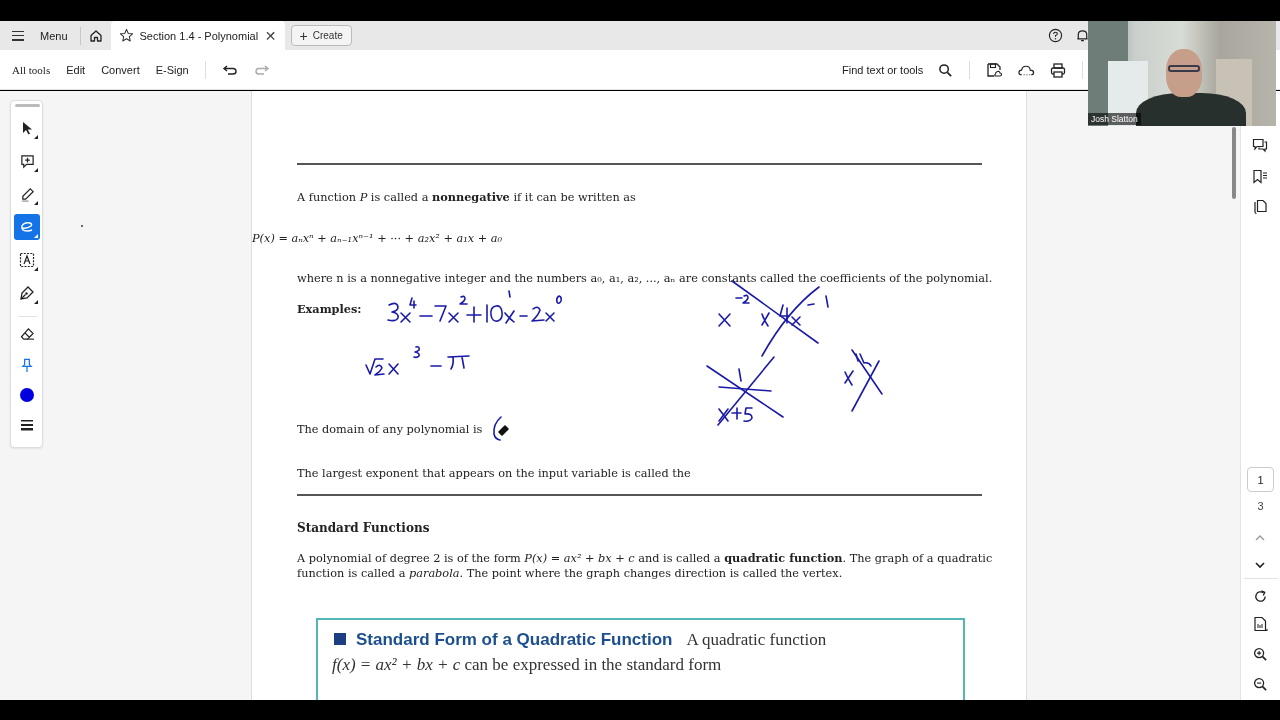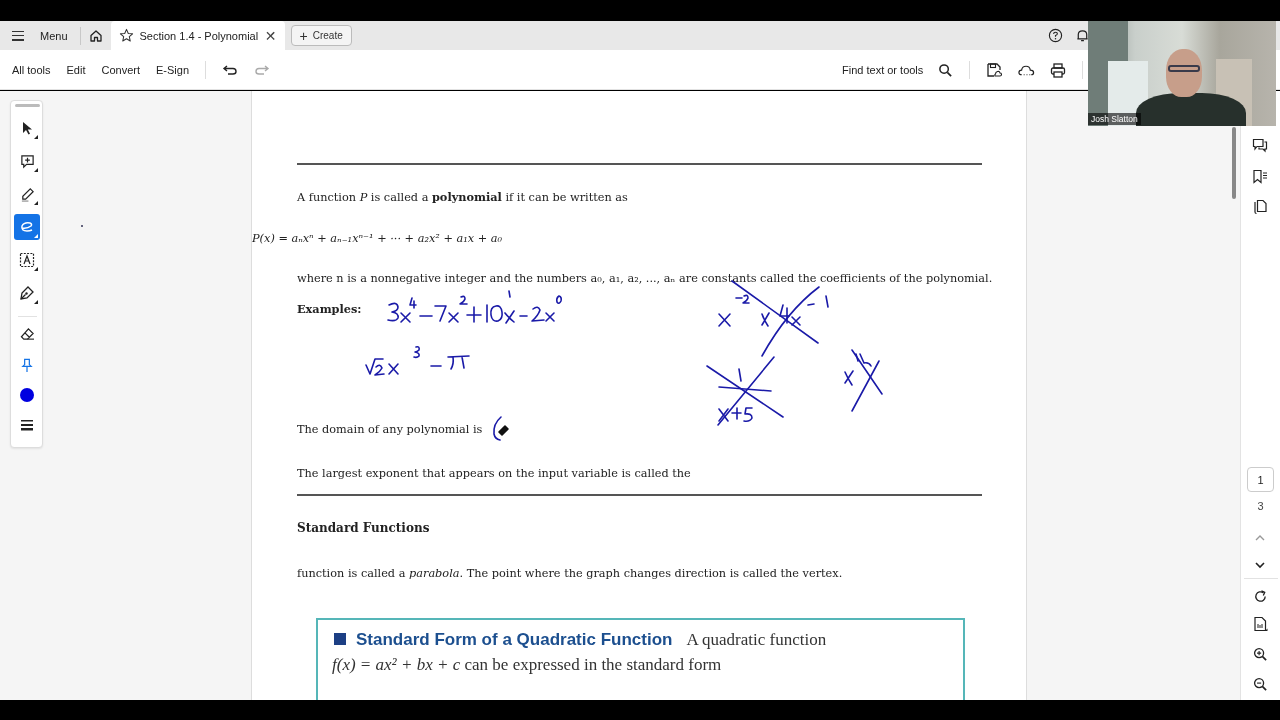--- a/index.html
+++ b/index.html
@@ -19,21 +19,21 @@
   .tab { display: flex; align-items: center; background: #fff; height: 29px; padding: 0 8px; gap: 6px; width: 174px; border-radius: 4px 4px 0 0; }
   .tab-title { font-size: 11px; color: #222; white-space: nowrap; overflow: hidden; flex: 1; }
   .tab-close { font-size: 14px; color: #444; }
   .create-btn { margin-left: 6px; height: 21px; border: 1px solid #bbb; border-radius: 4px; display: flex; align-items: center; gap: 5px; padding: 0 8px; font-size: 10px; background: #f4f4f4; color: #333; }
   .create-btn b { font-size: 14px; font-weight: normal; }
   .tabbar-right { position: absolute; right: 190px; top: 0; height: 29px; display: flex; align-items: center; gap: 12px; }
 
   
   .toolbar { position: absolute; left: 0; top: 50px; width: 1280px; height: 40px; background: #fff; border-bottom: 1px solid #e2e2e2; display: flex; align-items: center; }
   .tb-item { font-size: 11px; color: #222; padding: 0 8px; }
-  .tb-item:first-child { padding-left: 12px; }
+  .tb-item:first-child { padding-left: 12px; font-family: Liberation Serif, serif; }
   .tb-sep { width: 1px; height: 18px; background: #ddd; margin: 0 8px; }
   .tb-icon { width: 22px; height: 22px; display: flex; align-items: center; justify-content: center; margin: 0 5px; }
   .tb-right { position: absolute; left: 842px; top: 0; height: 40px; display: flex; align-items: center; }
   .find { font-size: 11px; color: #222; margin-right: 6px; }
 
   
   .workspace { position: absolute; left: 0; top: 91px; width: 1240px; height: 609px; background: #f5f5f5; }
   .left-tools { position: absolute; left: 10px; top: 100px; width: 33px; height: 348px; background: #fff; border: 1px solid #ddd; border-radius: 4px; box-shadow: 0 1px 2px rgba(0,0,0,0.08); }
   .lt-grip { position: absolute; left: 4px; top: 3px; width: 25px; height: 3px; background: #bbb; border-radius: 2px; }
   .lt { position: absolute; left: 3px; width: 26px; height: 26px; display: flex; align-items: center; justify-content: center; border-radius: 3px; }
@@ -246,37 +246,40 @@
         <rect x="1" y="9" width="12" height="2.5" fill="#222"></rect>
       </svg>
   </div>
 </div>
 <div class="dot-mark"></div>
 
 <div class="page">
   <div class="rule" style="top:72px"></div>
 
   <div class="para" style="top:99px">
-    <span>A function </span><i>P</i><span> is called a </span><b>polynomial</b><span> if it can be written as</span>
+    <span>A function </span><i>P</i><span> is called a </span><b>nonnegative</b><span> if it can be written as</span>
   </div>
 
   <div class="formula">P(x) = aₙxⁿ + aₙ₋₁xⁿ⁻¹ + ··· + a₂x² + a₁x + a₀</div>
 
   <div class="para" style="top:180px">where n is a nonnegative integer and the numbers a₀, a₁, a₂, ..., aₙ are constants called the coefficients of the polynomial.</div>
 
   <div class="examples-lbl">Examples:</div>
 
   <div class="para" style="top:331px">The domain of any polynomial is</div>
 
   <div class="para" style="top:375px">The largest exponent that appears on the input variable is called the</div>
 
   <div class="rule" style="top:403px"></div>
 
   <div class="sub-title">Standard Functions</div>
 
+  <div class="para" style="top:460px">
+    <span>A polynomial of degree 2 is of the form </span><i>P(x) = ax² + bx + c</i><span> and is called a </span><b>quadratic function</b><span>. The graph of a quadratic</span>
+  </div>
   <div class="para" style="top:475px">
     <span>function is called a </span><i>parabola</i><span>. The point where the graph changes direction is called the vertex.</span>
   </div>
 
   <div class="defbox">
     <div class="defbox-line1">
       <span class="sq"></span><span>Standard Form of a Quadratic Function</span><span class="rest">A quadratic function</span>
     </div>
     <div class="defbox-line2">
       <i>f(x) = ax² + bx + c</i><span> can be expressed in the standard form</span>

